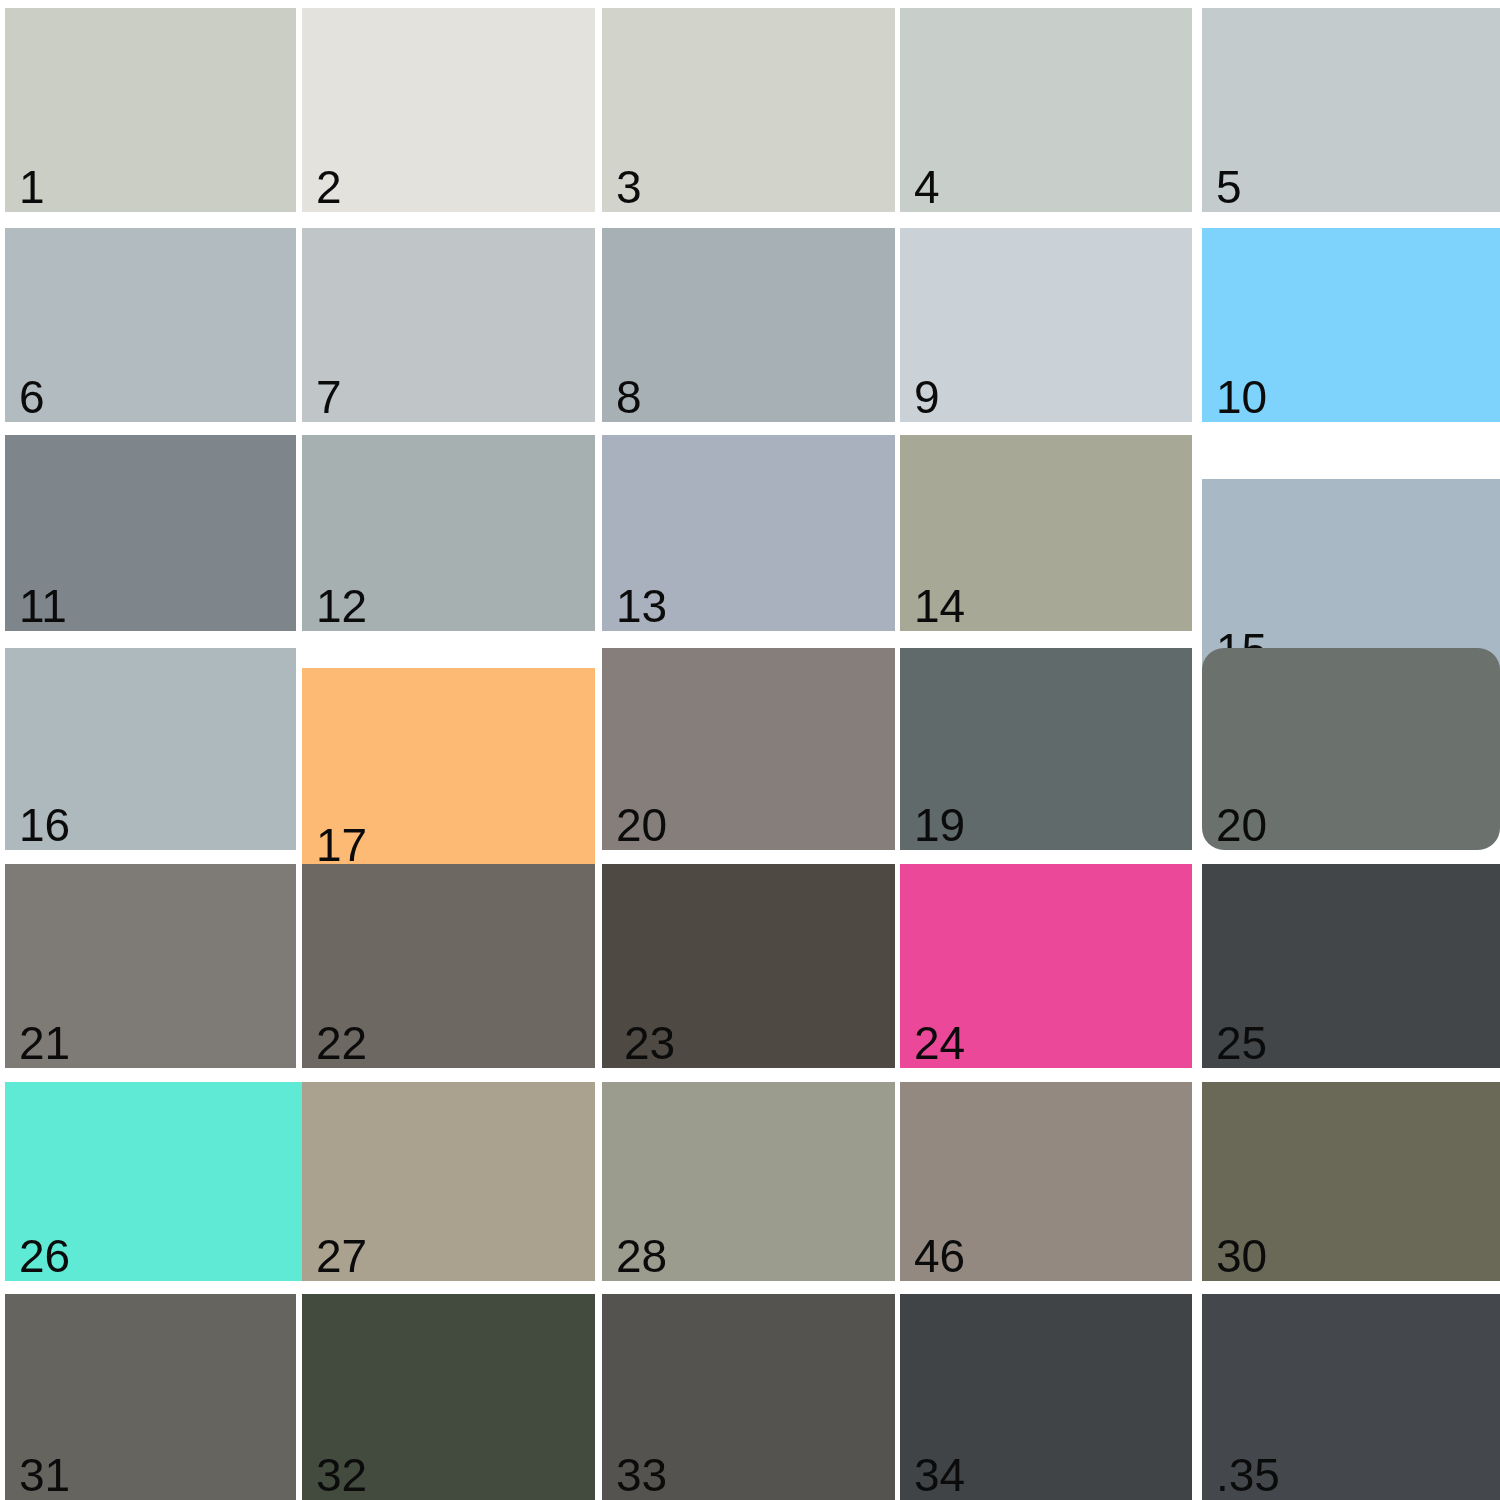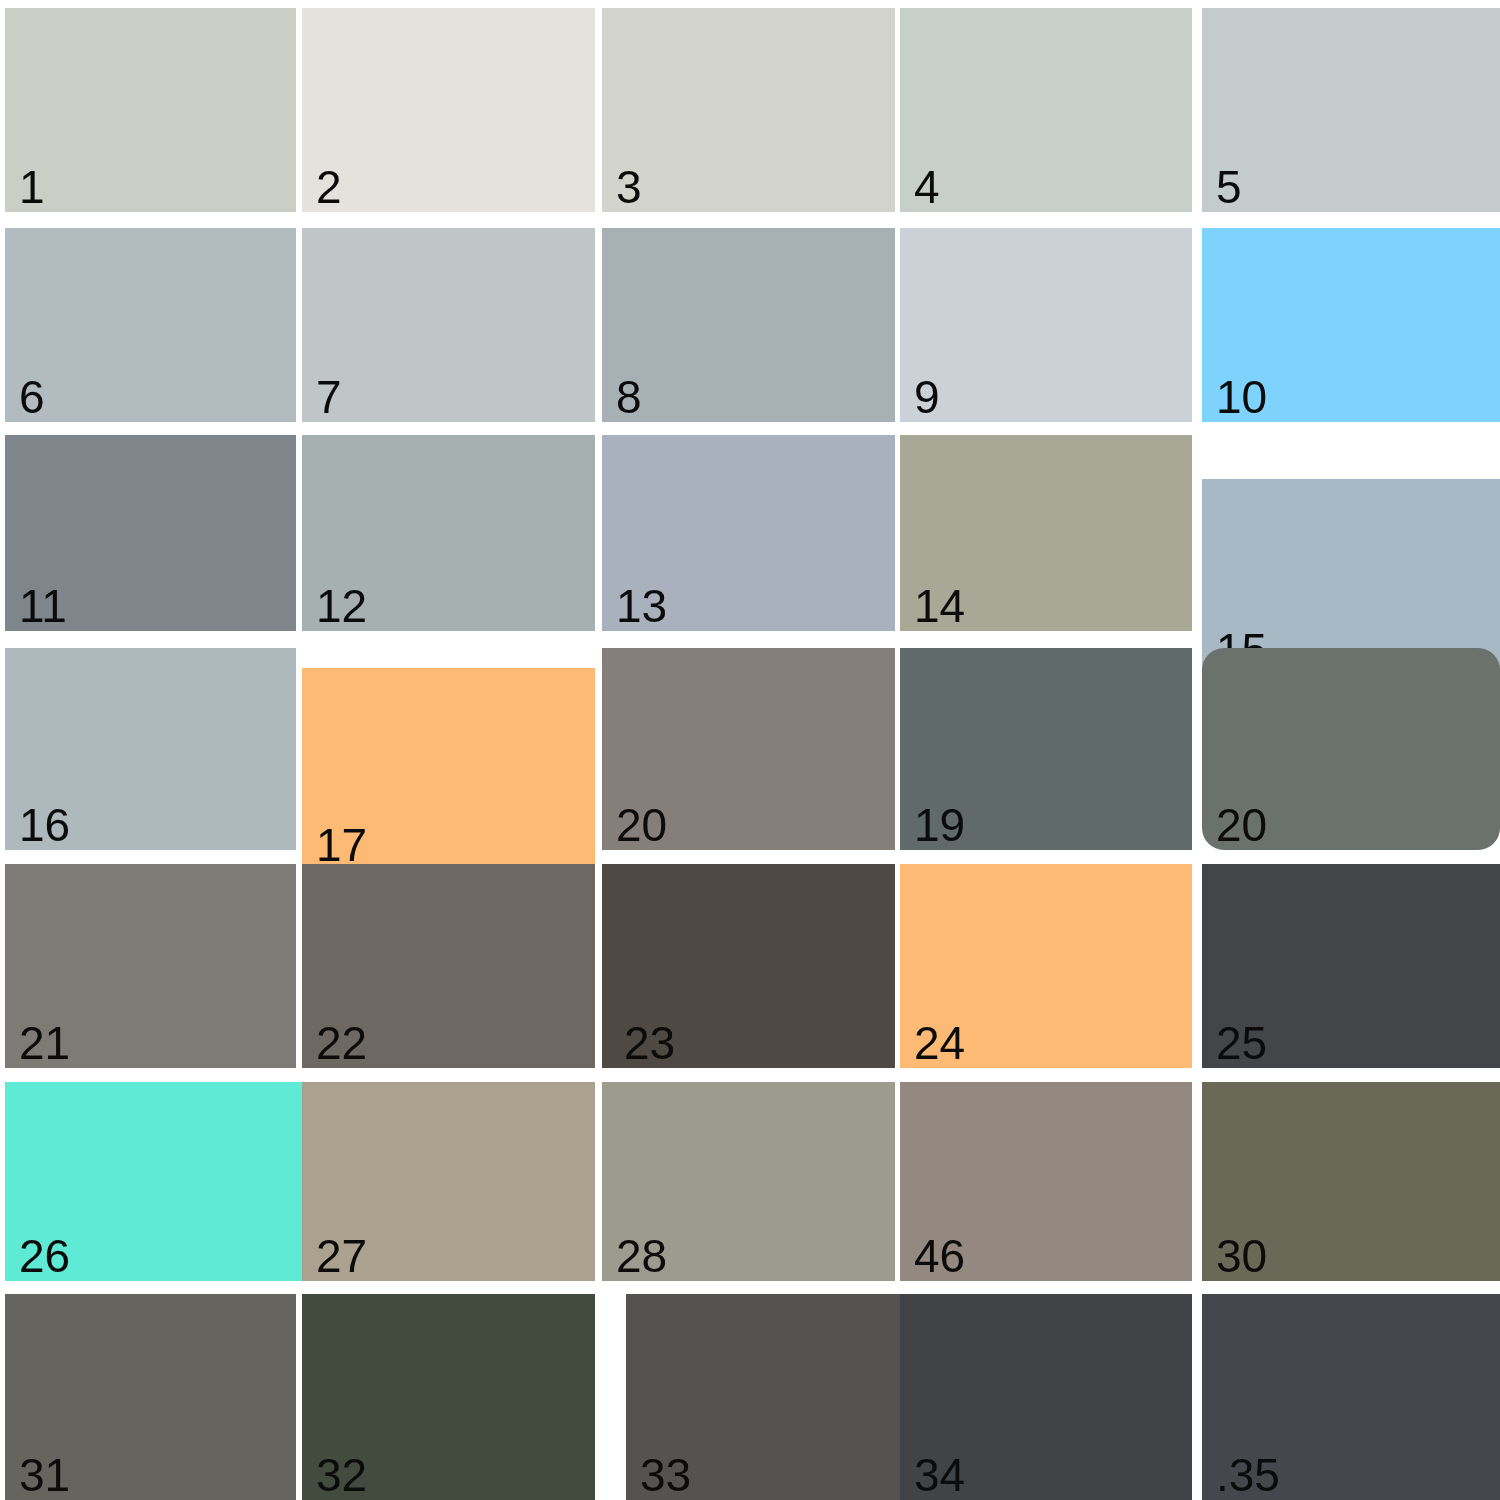--- a/index.html
+++ b/index.html
@@ -106,21 +106,21 @@
     </div>
     <div class="swatch" style="left: 5px; top: 864px; width: 291px; height: 204px; background: rgb(126, 123, 118);">
       <span class="swatch-label" style="color: rgb(11, 11, 11);">21</span>
     </div>
     <div class="swatch" style="left: 302px; top: 864px; width: 293px; height: 204px; background: rgb(110, 104, 98);">
       <span class="swatch-label" style="color: rgb(11, 11, 11);">22</span>
     </div>
     <div class="swatch" style="left: 602px; top: 864px; width: 293px; height: 204px; background: rgb(78, 73, 66);">
       <span class="swatch-label" style="color: rgb(11, 11, 11); margin-left: 8px;">23</span>
     </div>
-    <div class="swatch" style="left: 900px; top: 864px; width: 292px; height: 204px; background: #fdba74;">
+    <div class="swatch" style="left: 900px; top: 864px; width: 292px; height: 204px; background: #ec4899;">
       <span class="swatch-label" style="color: rgb(11, 11, 11);">24</span>
     </div>
     <div class="swatch" style="left: 1202px; top: 864px; width: 298px; height: 204px; background: rgb(67, 70, 73);">
       <span class="swatch-label" style="color: rgb(11, 11, 11);">25</span>
     </div>
     <div class="swatch" style="left: 5px; top: 1082px; width: 316px; height: 199px; background: #5eead4;">
       <span class="swatch-label" style="color: rgb(11, 11, 11);">26</span>
     </div>
     <div class="swatch" style="left: 302px; top: 1082px; width: 293px; height: 199px; background: rgb(170, 161, 142);">
       <span class="swatch-label" style="color: rgb(11, 11, 11);">27</span>
@@ -133,21 +133,21 @@
     </div>
     <div class="swatch" style="left: 1202px; top: 1082px; width: 298px; height: 199px; background: rgb(106, 104, 87);">
       <span class="swatch-label" style="color: rgb(11, 11, 11);">30</span>
     </div>
     <div class="swatch" style="left: 5px; top: 1294px; width: 291px; height: 206px; background: rgb(102, 100, 95);">
       <span class="swatch-label" style="color: rgb(11, 11, 11);">31</span>
     </div>
     <div class="swatch" style="left: 302px; top: 1294px; width: 293px; height: 206px; background: rgb(67, 75, 63);">
       <span class="swatch-label" style="color: rgb(11, 11, 11);">32</span>
     </div>
-    <div class="swatch" style="left: 602px; top: 1294px; width: 293px; height: 206px; background: rgb(85, 83, 79); margin-left: 24px;">
+    <div class="swatch" style="left: 602px; top: 1294px; width: 293px; height: 206px; background: rgb(85, 83, 79);">
       <span class="swatch-label" style="color: rgb(11, 11, 11);">33</span>
     </div>
     <div class="swatch" style="left: 900px; top: 1294px; width: 292px; height: 206px; background: rgb(65, 68, 71);">
       <span class="swatch-label" style="color: rgb(11, 11, 11);">34</span>
     </div>
     <div class="swatch" style="left: 1202px; top: 1294px; width: 298px; height: 206px; background: rgb(68, 72, 77);">
       <span class="swatch-label" style="color: rgb(11, 11, 11);">.35</span>
     </div>
   </div>
 

